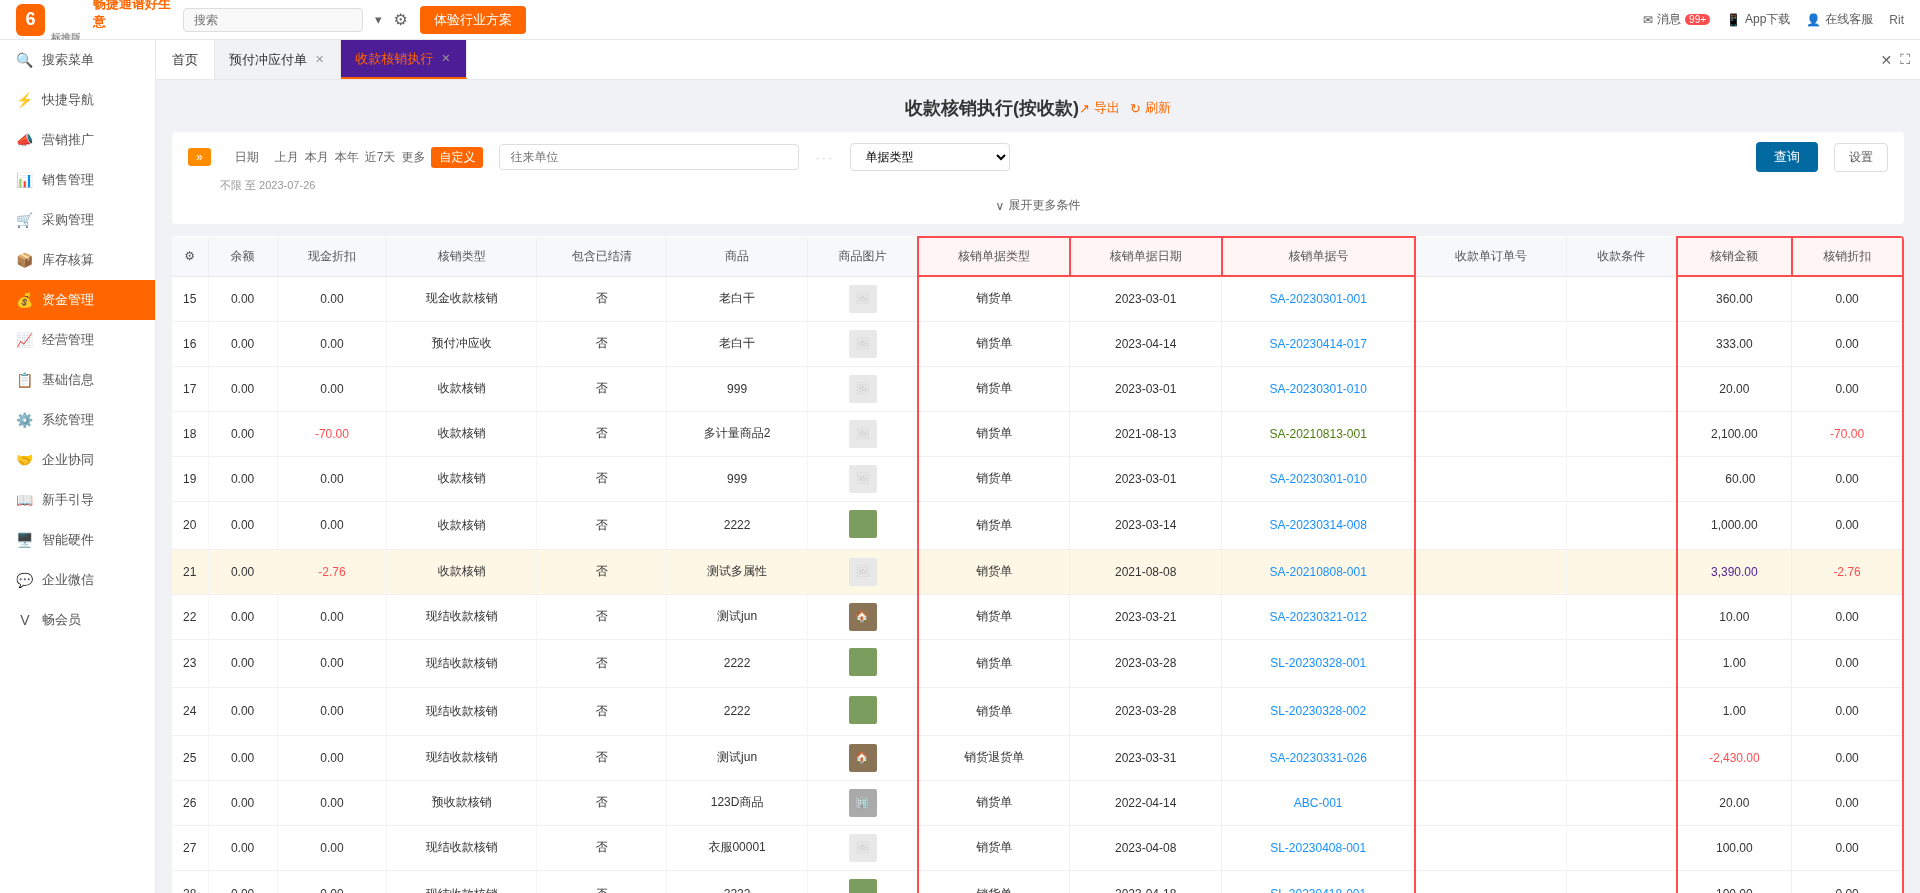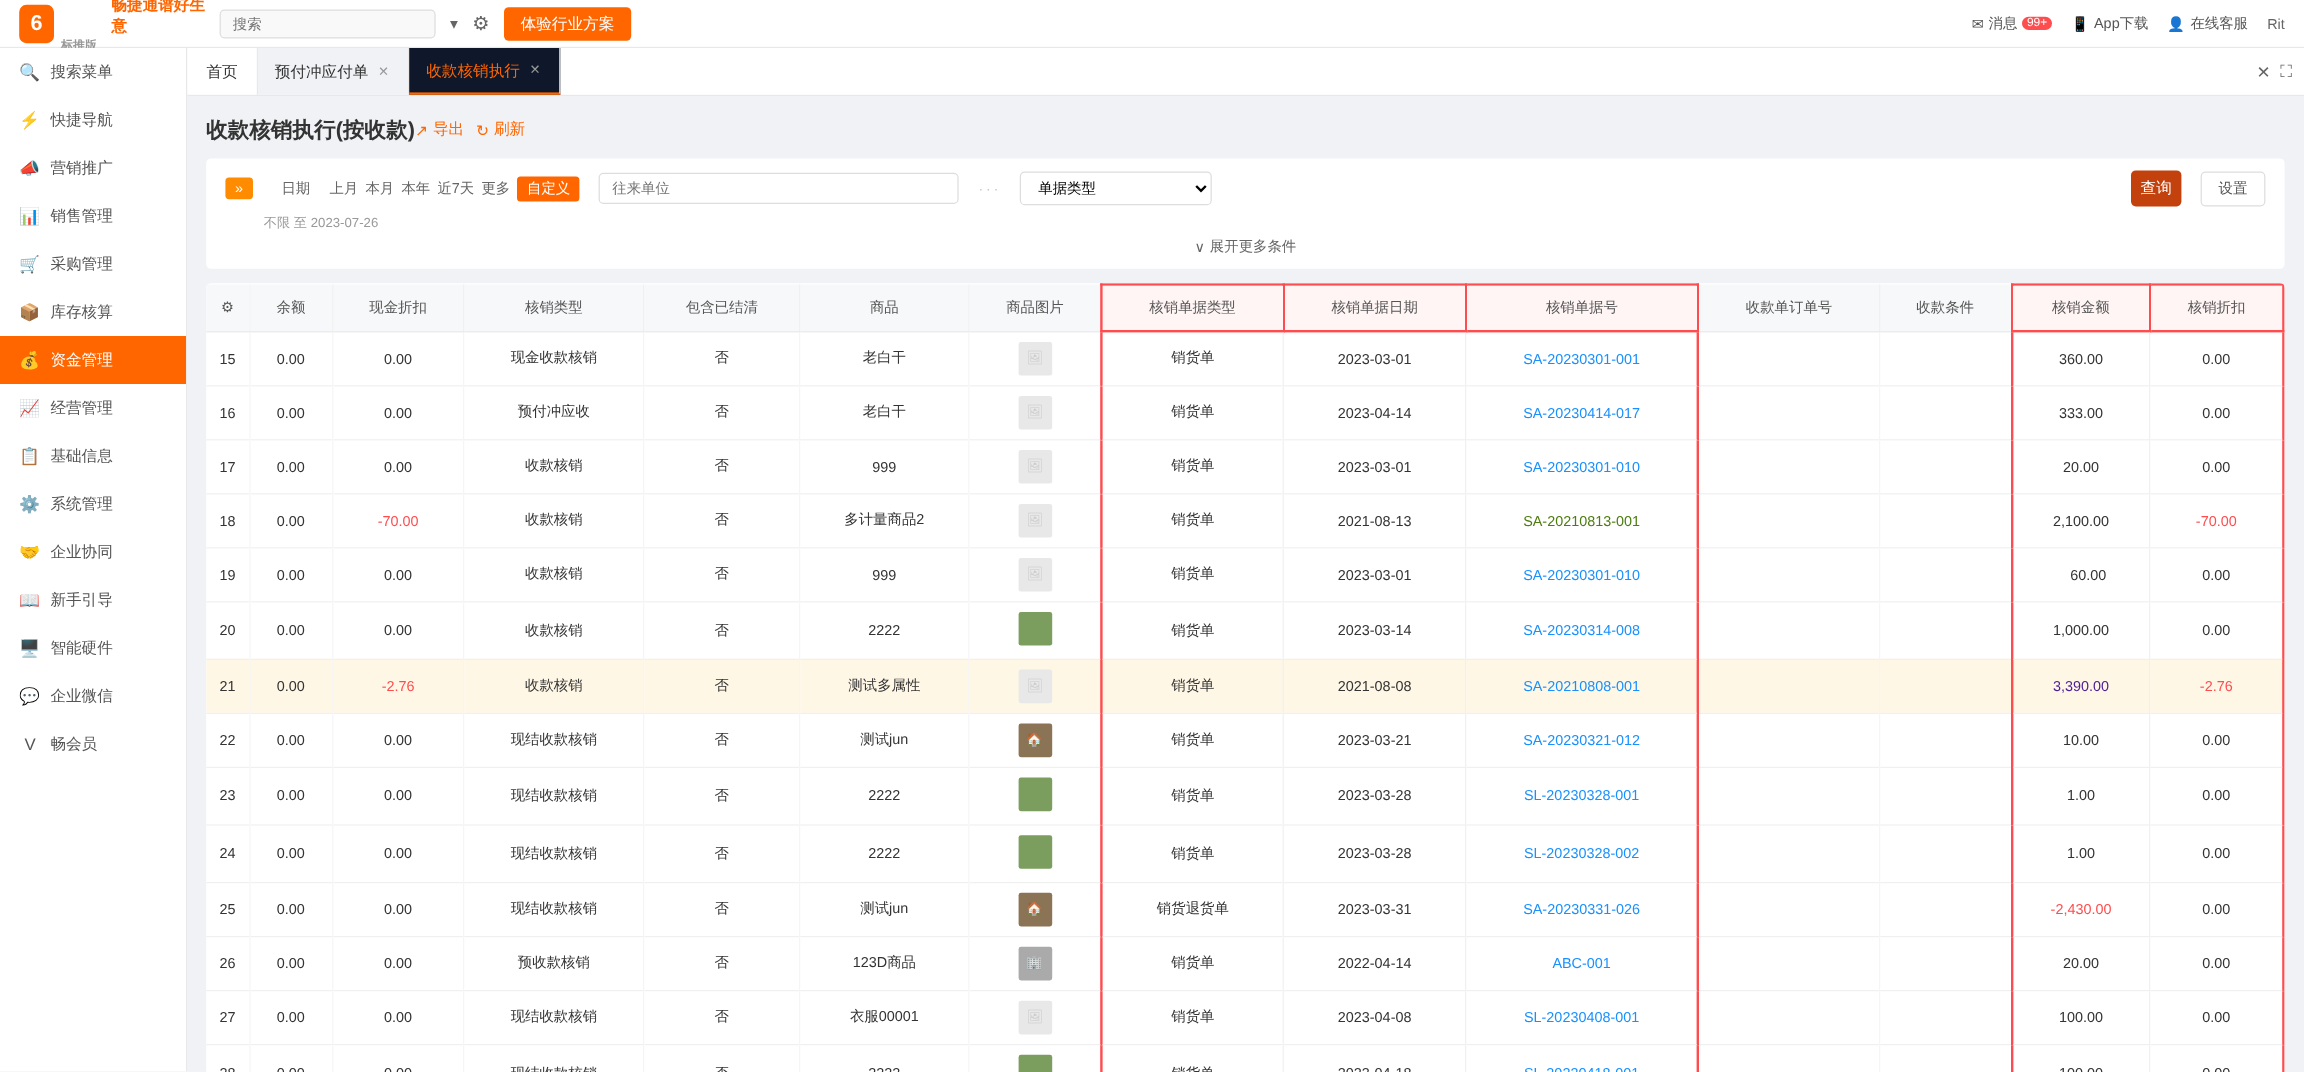--- a/index.html
+++ b/index.html
@@ -25,44 +25,44 @@
     .sidebar-item.active { background: #ff6600; color: #fff; border-radius: 0; }
     .sidebar-icon { width: 18px; height: 18px; display: flex; align-items: center; justify-content: center; font-size: 14px; }
 
     
     .main { flex: 1; display: flex; flex-direction: column; overflow: hidden; background: #f0f2f5; }
 
     
     .tab-bar { background: #fff; display: flex; align-items: center; border-bottom: 1px solid #e8e8e8; height: 40px; padding: 0; }
     .tab-home { padding: 0 16px; height: 100%; display: flex; align-items: center; color: #333; font-size: 13px; cursor: pointer; border-right: 1px solid #e8e8e8; }
     .tab-item { padding: 0 14px; height: 100%; display: flex; align-items: center; gap: 6px; color: #333; font-size: 13px; cursor: pointer; border-right: 1px solid #e8e8e8; background: #f0f2f5; }
-    .tab-item.active { background: #0f172a; color: #ff6600; border-bottom: 2px solid #ff6600; }
+    .tab-item.active { background: #4c1d95; color: #ff6600; border-bottom: 2px solid #ff6600; }
     .tab-close { font-size: 11px; color: #999; cursor: pointer; padding: 1px 2px; }
     .tab-bar-actions { margin-left: auto; display: flex; align-items: center; padding: 0 10px; gap: 8px; }
     .tab-action-icon { color: #666; cursor: pointer; font-size: 14px; }
 
     
     .page-content { flex: 1; overflow: auto; padding: 16px; }
-    .page-header { display: flex; align-items: center; justify-content: flex-start; margin-bottom: 12px; }
+    .page-header { display: flex; align-items: center; justify-content: center; margin-bottom: 12px; }
     .page-title { font-size: 18px; font-weight: 600; color: #333; }
     .page-actions { display: flex; gap: 10px; }
     .page-action-btn { display: flex; align-items: center; gap: 4px; color: #ff6600; cursor: pointer; font-size: 13px; border: none; background: none; }
 
     
     .filter-bar { background: #fff; border-radius: 4px; padding: 10px 16px; margin-bottom: 12px; }
     .filter-row { display: flex; align-items: center; gap: 16px; flex-wrap: wrap; }
     .filter-label { color: #666; font-size: 12px; }
     .filter-date-group { display: flex; align-items: center; gap: 6px; }
     .filter-date-link { color: #666; cursor: pointer; font-size: 12px; }
     .filter-date-custom { background: #ff6600; color: #fff; padding: 2px 8px; border-radius: 3px; font-size: 12px; cursor: pointer; }
     .filter-date-range { color: #999; font-size: 11px; margin-top: 2px; }
     .filter-input { border: 1px solid #ddd; border-radius: 4px; padding: 5px 10px; font-size: 12px; min-width: 200px; }
     .filter-dots { color: #ccc; letter-spacing: 2px; }
     .filter-select { border: 1px solid #ddd; border-radius: 4px; padding: 5px 10px; font-size: 12px; min-width: 160px; background: #fff; }
-    .filter-btn-query { background: #c2410c; color: #fff; border: none; border-radius: 4px; padding: 6px 8px; font-size: 13px; cursor: pointer; }
+    .filter-btn-query { background: #0369a1; color: #fff; border: none; border-radius: 4px; padding: 6px 18px; font-size: 13px; cursor: pointer; }
     .filter-btn-settings { border: 1px solid #ddd; background: #fff; color: #555; border-radius: 4px; padding: 5px 14px; font-size: 12px; cursor: pointer; }
     .filter-expand { display: flex; align-items: center; gap: 4px; color: #666; font-size: 12px; cursor: pointer; justify-content: center; margin-top: 4px; }
     .filter-toggle-btn { background: #ff8c00; color: #fff; border: none; border-radius: 3px; padding: 2px 8px; font-size: 12px; cursor: pointer; margin-right: 8px; }
 
     
     .table-container { background: #fff; border-radius: 4px; overflow: auto; }
     table { width: 100%; border-collapse: collapse; font-size: 12px; }
     thead tr { background: #f7f8fa; }
     thead th { padding: 10px 8px; text-align: center; color: #555; font-weight: 500; border-bottom: 1px solid #e8e8e8; border-right: 1px solid #f0f0f0; white-space: nowrap; position: relative; }
     tbody tr { border-bottom: 1px solid #f0f0f0; }

